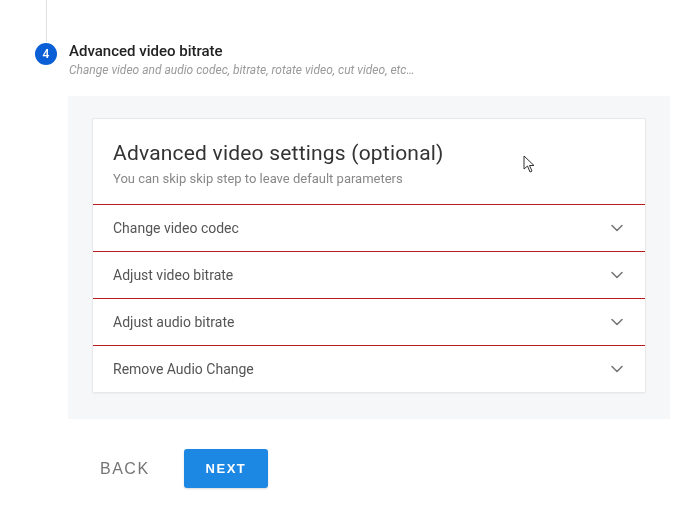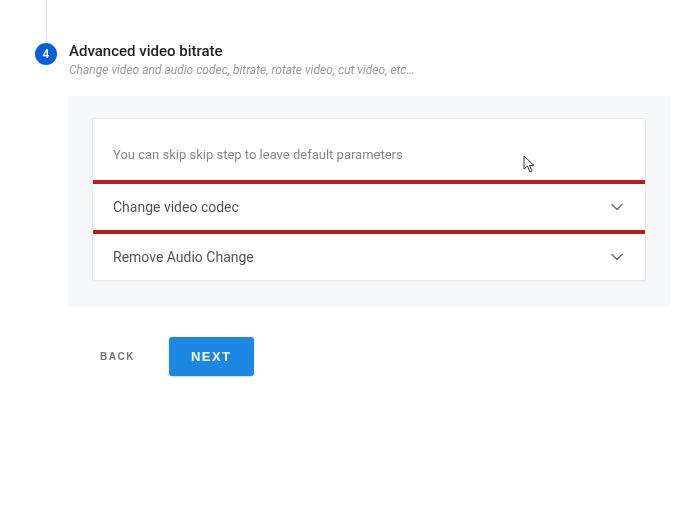--- a/index.html
+++ b/index.html
@@ -85,21 +85,21 @@
       left: 430px;
       width: 16px;
       height: 18px;
       pointer-events: none;
     }
     .acc-row {
       display: flex;
       align-items: center;
       justify-content: space-between;
       padding: 15px 20px;
-      border-top: 4px solid #b91c1c;
+      border-top: 1px solid #b91c1c;
       cursor: pointer;
     }
     .acc-label {
       font-size: 14px;
       color: #555;
     }
     .chevron {
       width: 16px;
       height: 16px;
       flex-shrink: 0;
@@ -108,22 +108,22 @@
       margin: 30px 0 0 68px;
       display: flex;
       align-items: center;
       gap: 20px;
       padding-left: 24px;
     }
     .btn-back {
       background: transparent;
       border: none;
       color: #757575;
-      font-size: 10px;
-      font-weight: 700;
+      font-size: 16px;
+      font-weight: 400;
       letter-spacing: 1.5px;
       padding: 10px 8px;
       cursor: pointer;
     }
     .btn-next {
       background: #1d87e4;
       border: none;
       color: #fff;
       font-size: 13px;
       font-weight: 600;
@@ -144,34 +144,47 @@
   <div class="step-badge">4</div>
   <div class="step-titles">
     <div class="step-title">Advanced video bitrate</div>
     <div class="step-subtitle">Change video and audio codec, bitrate, rotate video, cut video, etc…</div>
   </div>
 </div>
 
 <div class="content-area">
   <div class="card">
     <div class="card-head">
+      <div class="card-title">Advanced video settings (optional)</div>
       <div class="card-subtitle">You can skip skip step to leave default parameters</div>
       <svg class="cursor" viewBox="0 0 16 18">
         <path d="M1 1 L1 14 L4.5 11 L7 17 L9 16 L6.5 10.5 L11 10.5 Z" fill="#fff" stroke="#333" stroke-width="1"></path>
       </svg>
     </div>
 
     <div class="acc-row">
       <span class="acc-label">Change video codec</span>
       <svg class="chevron" viewBox="0 0 16 16">
           <path d="M3 5.5 L8 10.5 L13 5.5" fill="none" stroke="#777" stroke-width="1.6" stroke-linecap="round" stroke-linejoin="round"></path>
         </svg>
     </div>
 
+    <div class="acc-row">
+      <span class="acc-label">Adjust video bitrate</span>
+      <svg class="chevron" viewBox="0 0 16 16">
+          <path d="M3 5.5 L8 10.5 L13 5.5" fill="none" stroke="#777" stroke-width="1.6" stroke-linecap="round" stroke-linejoin="round"></path>
+        </svg>
+    </div>
 
+    <div class="acc-row">
+      <span class="acc-label">Adjust audio bitrate</span>
+      <svg class="chevron" viewBox="0 0 16 16">
+          <path d="M3 5.5 L8 10.5 L13 5.5" fill="none" stroke="#777" stroke-width="1.6" stroke-linecap="round" stroke-linejoin="round"></path>
+        </svg>
+    </div>
 
     <div class="acc-row">
       <span class="acc-label">Remove Audio Change</span>
       <svg class="chevron" viewBox="0 0 16 16">
           <path d="M3 5.5 L8 10.5 L13 5.5" fill="none" stroke="#777" stroke-width="1.6" stroke-linecap="round" stroke-linejoin="round"></path>
         </svg>
     </div>
   </div>
 </div>
 

